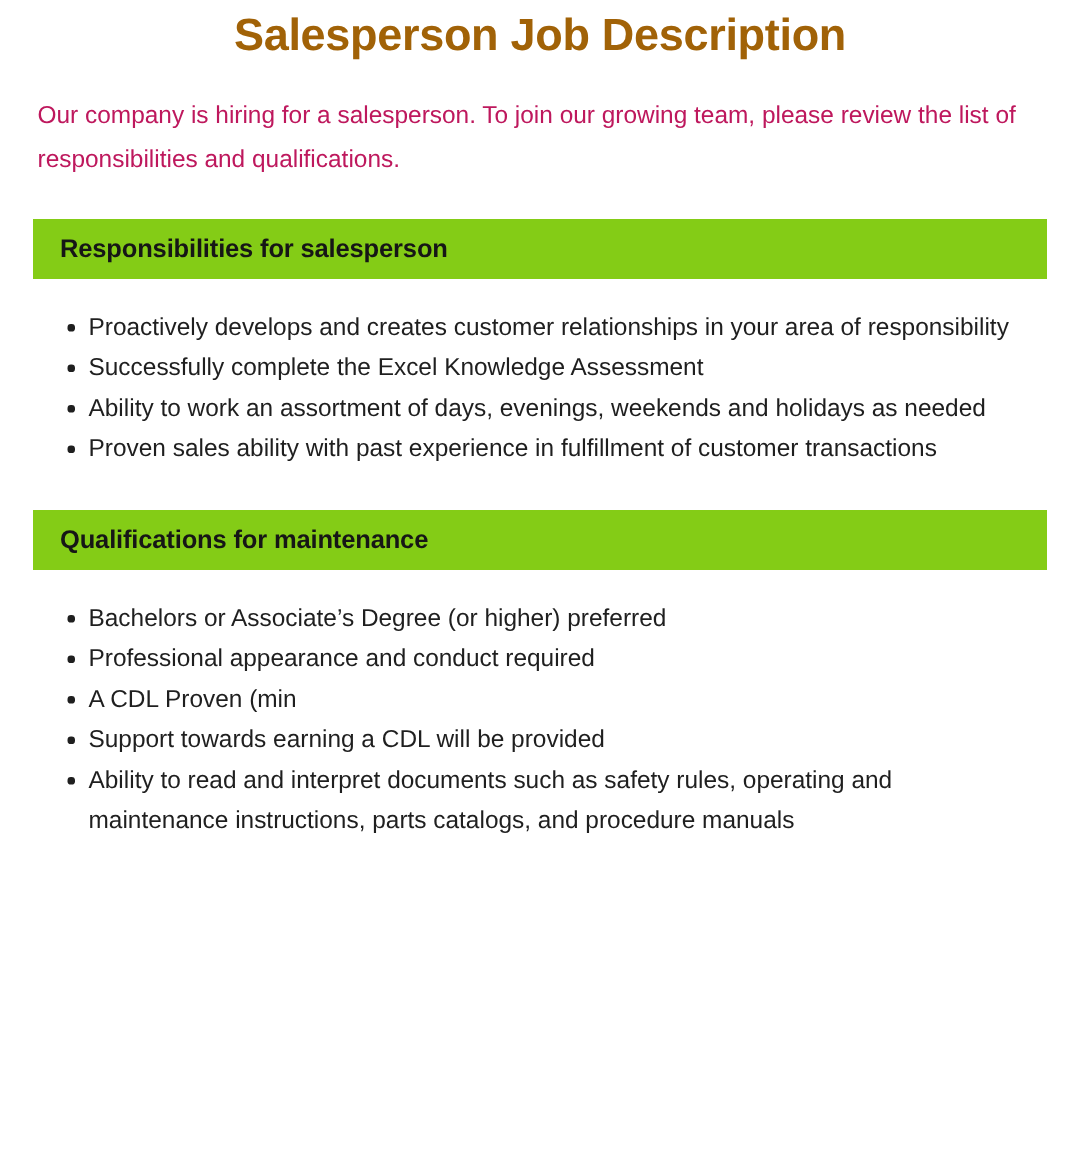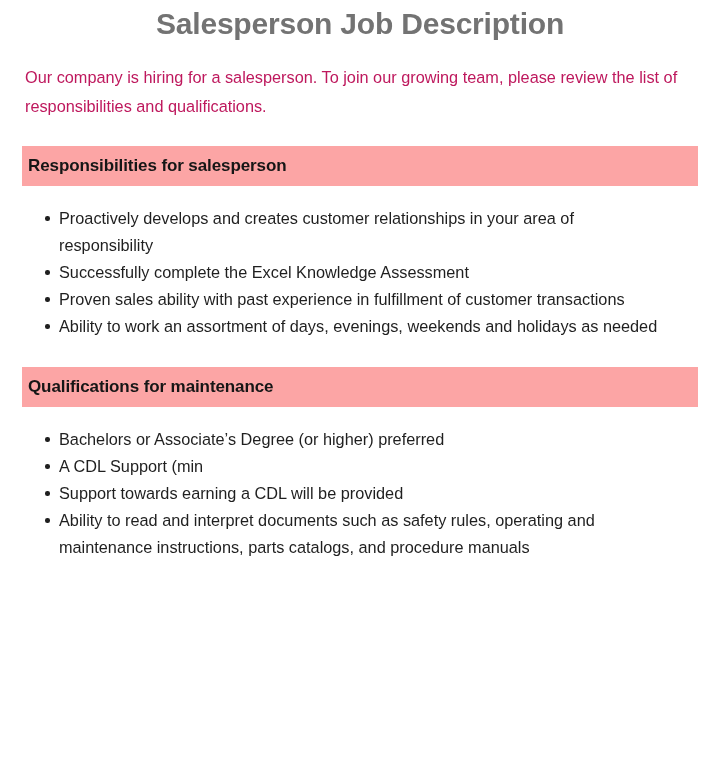--- a/index.html
+++ b/index.html
@@ -24,54 +24,54 @@
     padding: 0;
   }
   .doc-title {
     margin: 0;
     padding: 6px 0 0 0;
     font-size: 30px;
     line-height: 36px;
     font-weight: 700;
     text-align: center;
     letter-spacing: -0.2px;
-    color: #737373;
+    color: #a16207;
   }
   .intro {
     margin: 0;
     padding: 21px 38px 0 25px;
     font-size: 16.3px;
     line-height: 29px;
     color: #be185d;
     text-align: left;
   }
   .section {
     margin: 0;
     padding: 0;
   }
   .section-head {
     margin: 25px 22px 0 22px;
-    background: #fca5a5;
+    background: #84cc16;
     height: 40px;
     display: flex;
     align-items: center;
-    padding: 0 0 0 6px;
+    padding: 0 0 0 18px;
     box-sizing: border-box;
   }
   .section-head-text {
     font-size: 17px;
     font-weight: 700;
     line-height: 20px;
     color: #161616;
     letter-spacing: -0.1px;
   }
   ul.bullets {
     list-style: none;
     margin: 0;
-    padding: 19px 56px 0 0;
+    padding: 19px 29px 0 0;
   }
   ul.bullets li {
     position: relative;
     margin: 0 0 0 59px;
     padding: 0 0 0 0;
     font-size: 16.3px;
     line-height: 27px;
     color: #1f1f1f;
   }
   ul.bullets li::before {
@@ -97,30 +97,31 @@
 
   <p class="intro">Our company is hiring for a salesperson. To join our growing team, please review the list of responsibilities and qualifications.</p>
 
   <div class="section section-responsibilities">
     <div class="section-head">
       <span class="section-head-text">Responsibilities for salesperson</span>
     </div>
     <ul class="bullets">
       <li>Proactively develops and creates customer relationships in your area of responsibility</li>
       <li>Successfully complete the Excel Knowledge Assessment</li>
+      <li>Ability to work an assortment of days, evenings, weekends and holidays as needed</li>
       <li>Proven sales ability with past experience in fulfillment of customer transactions</li>
-      <li>Ability to work an assortment of days, evenings, weekends and holidays as needed</li>
     </ul>
   </div>
 
   <div class="section section-qualifications">
     <div class="section-head">
       <span class="section-head-text">Qualifications for maintenance</span>
     </div>
     <ul class="bullets">
       <li>Bachelors or Associate’s Degree (or higher) preferred</li>
-      <li>A CDL Support (min</li>
+      <li>Professional appearance and conduct required</li>
+      <li>A CDL Proven (min</li>
       <li>Support towards earning a CDL will be provided</li>
       <li>Ability to read and interpret documents such as safety rules, operating and maintenance instructions, parts catalogs, and procedure manuals</li>
     </ul>
   </div>
 
 </div>
 
 </body></html>

